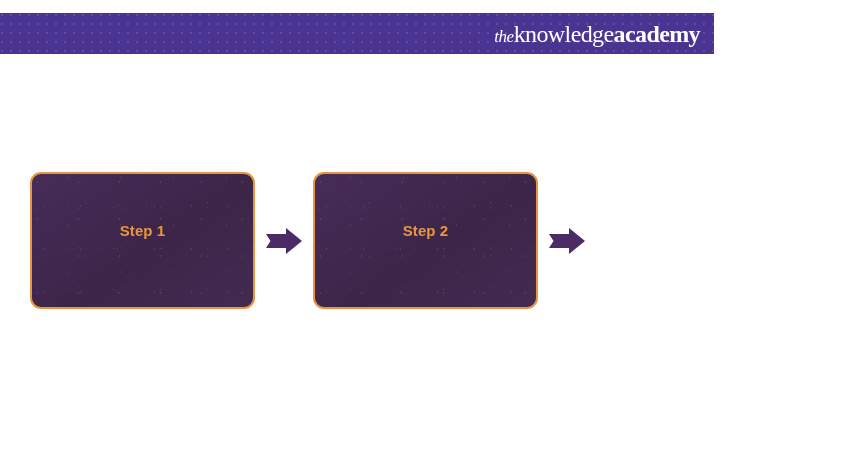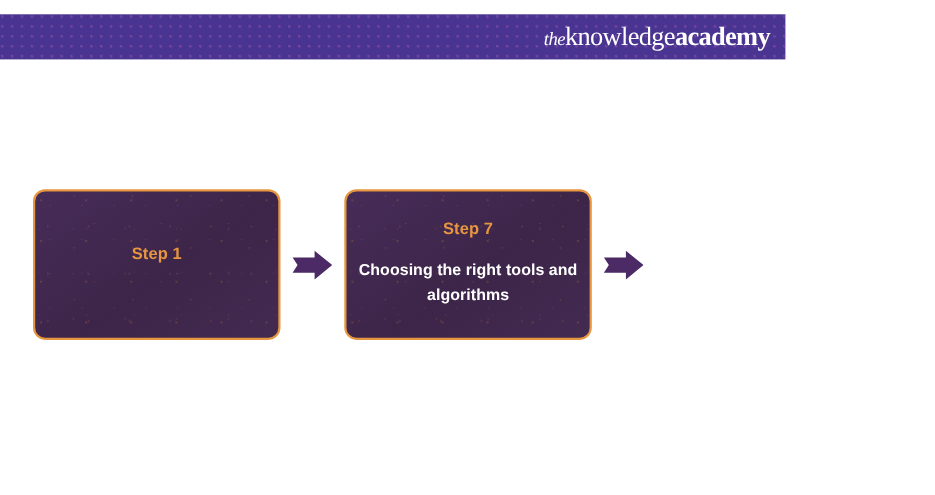--- a/index.html
+++ b/index.html
@@ -146,22 +146,21 @@
 
   <div class="arrow-connector">
     <span>
       <svg width="38" height="28" viewBox="0 0 38 28" aria-hidden="true">
         <path d="M1 7 L5.5 14 L1 21 L21 21 L21 27 L37 14 L21 1 L21 7 Z" fill="#4b2a66"></path>
       </svg>
     </span>
   </div>
 
   <div class="step-box">
-    <div class="step-label">Step 7</div>
-    <div class="step-text">Choosing the right tools and algorithms</div>
+    <div class="step-label">Step 2</div>
   </div>
 
   <div class="arrow-connector">
     <span>
       <svg width="38" height="28" viewBox="0 0 38 28" aria-hidden="true">
         <path d="M1 7 L5.5 14 L1 21 L21 21 L21 27 L37 14 L21 1 L21 7 Z" fill="#4b2a66"></path>
       </svg>
     </span>
   </div>
 

